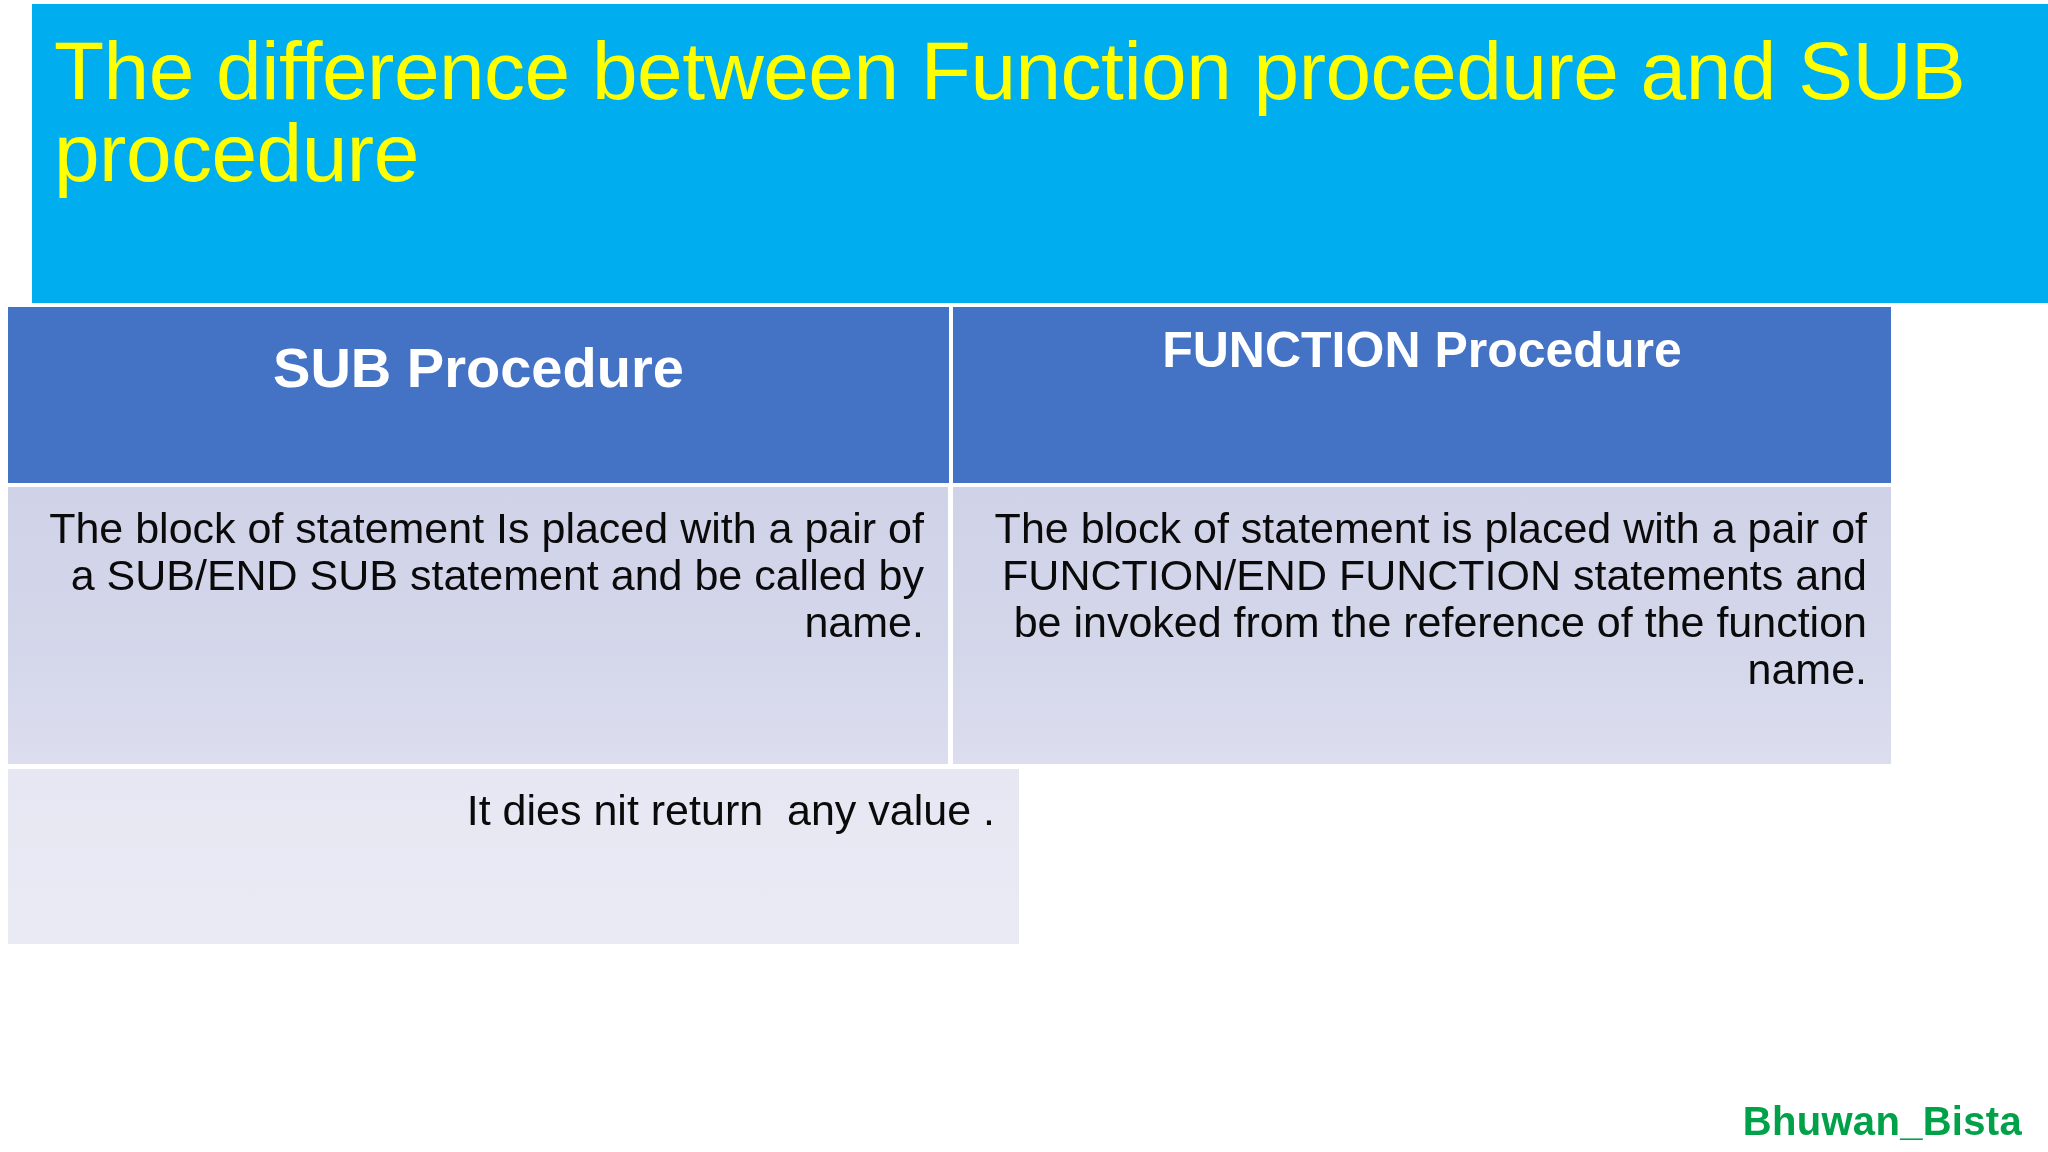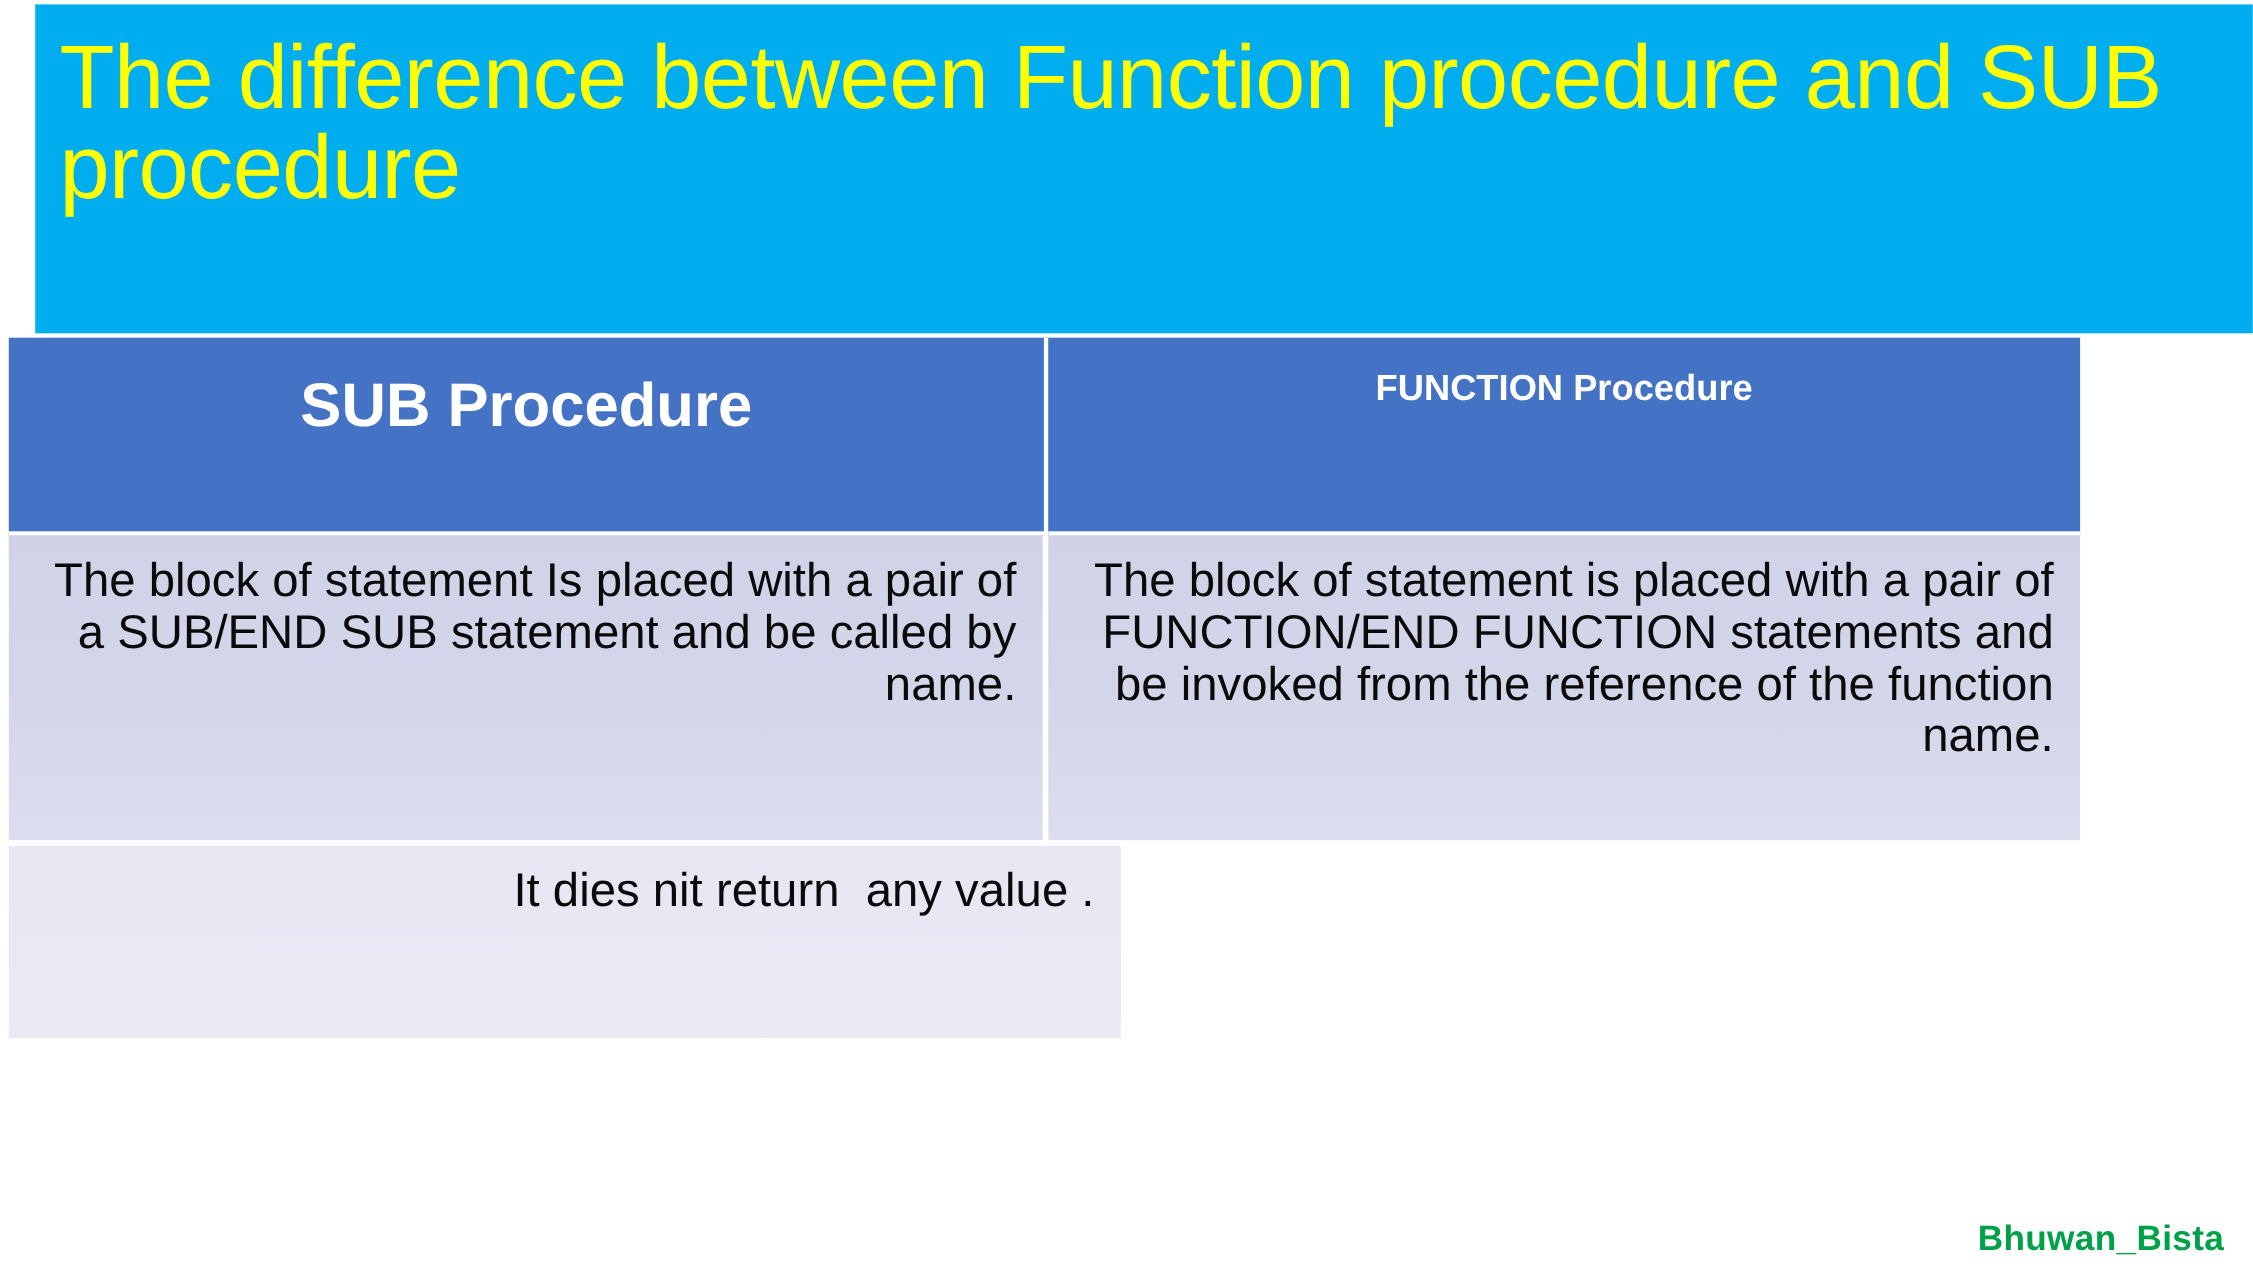--- a/index.html
+++ b/index.html
@@ -76,21 +76,21 @@
   }
   .row-header .cell.left { border-right: 4px solid #ffffff; }
   .header-label {
     color: #ffffff;
     font-weight: bold;
     text-align: center;
     font-family: "Liberation Sans", sans-serif;
     line-height: 1.1;
   }
   .header-label.sub  { font-size: 56px; padding-top: 30px; }
-  .header-label.func { font-size: 33px; padding-top: 28px; }
+  .header-label.func { font-size: 50px; padding-top: 16px; }
 
   
   .row-body .cell {
     padding: 18px 24px 10px 22px;
     border-bottom: 5px solid #ffffff;
   }
   .row-body .cell.left { border-right: 5px solid #ffffff; }
   .body-text {
     color: #0A0A0A;
     font-size: 43px;
@@ -110,21 +110,21 @@
   .row-3 { height: 183px; }
   .row-3 .cell { background: linear-gradient(to bottom, #cfd1e7 0%, #d3d5ea 100%); border-bottom: none; }
 
   
   .signature {
     position: absolute;
     right: 26px;
     bottom: 8px;
     color: #00A148;
     font-weight: bold;
-    font-size: 32px;
+    font-size: 40px;
     font-family: "Liberation Sans", sans-serif;
     letter-spacing: 0.3px;
   }
 </style>
 </head>
 <body>
 
 <div id="slide">
 
   <div class="title-band">

